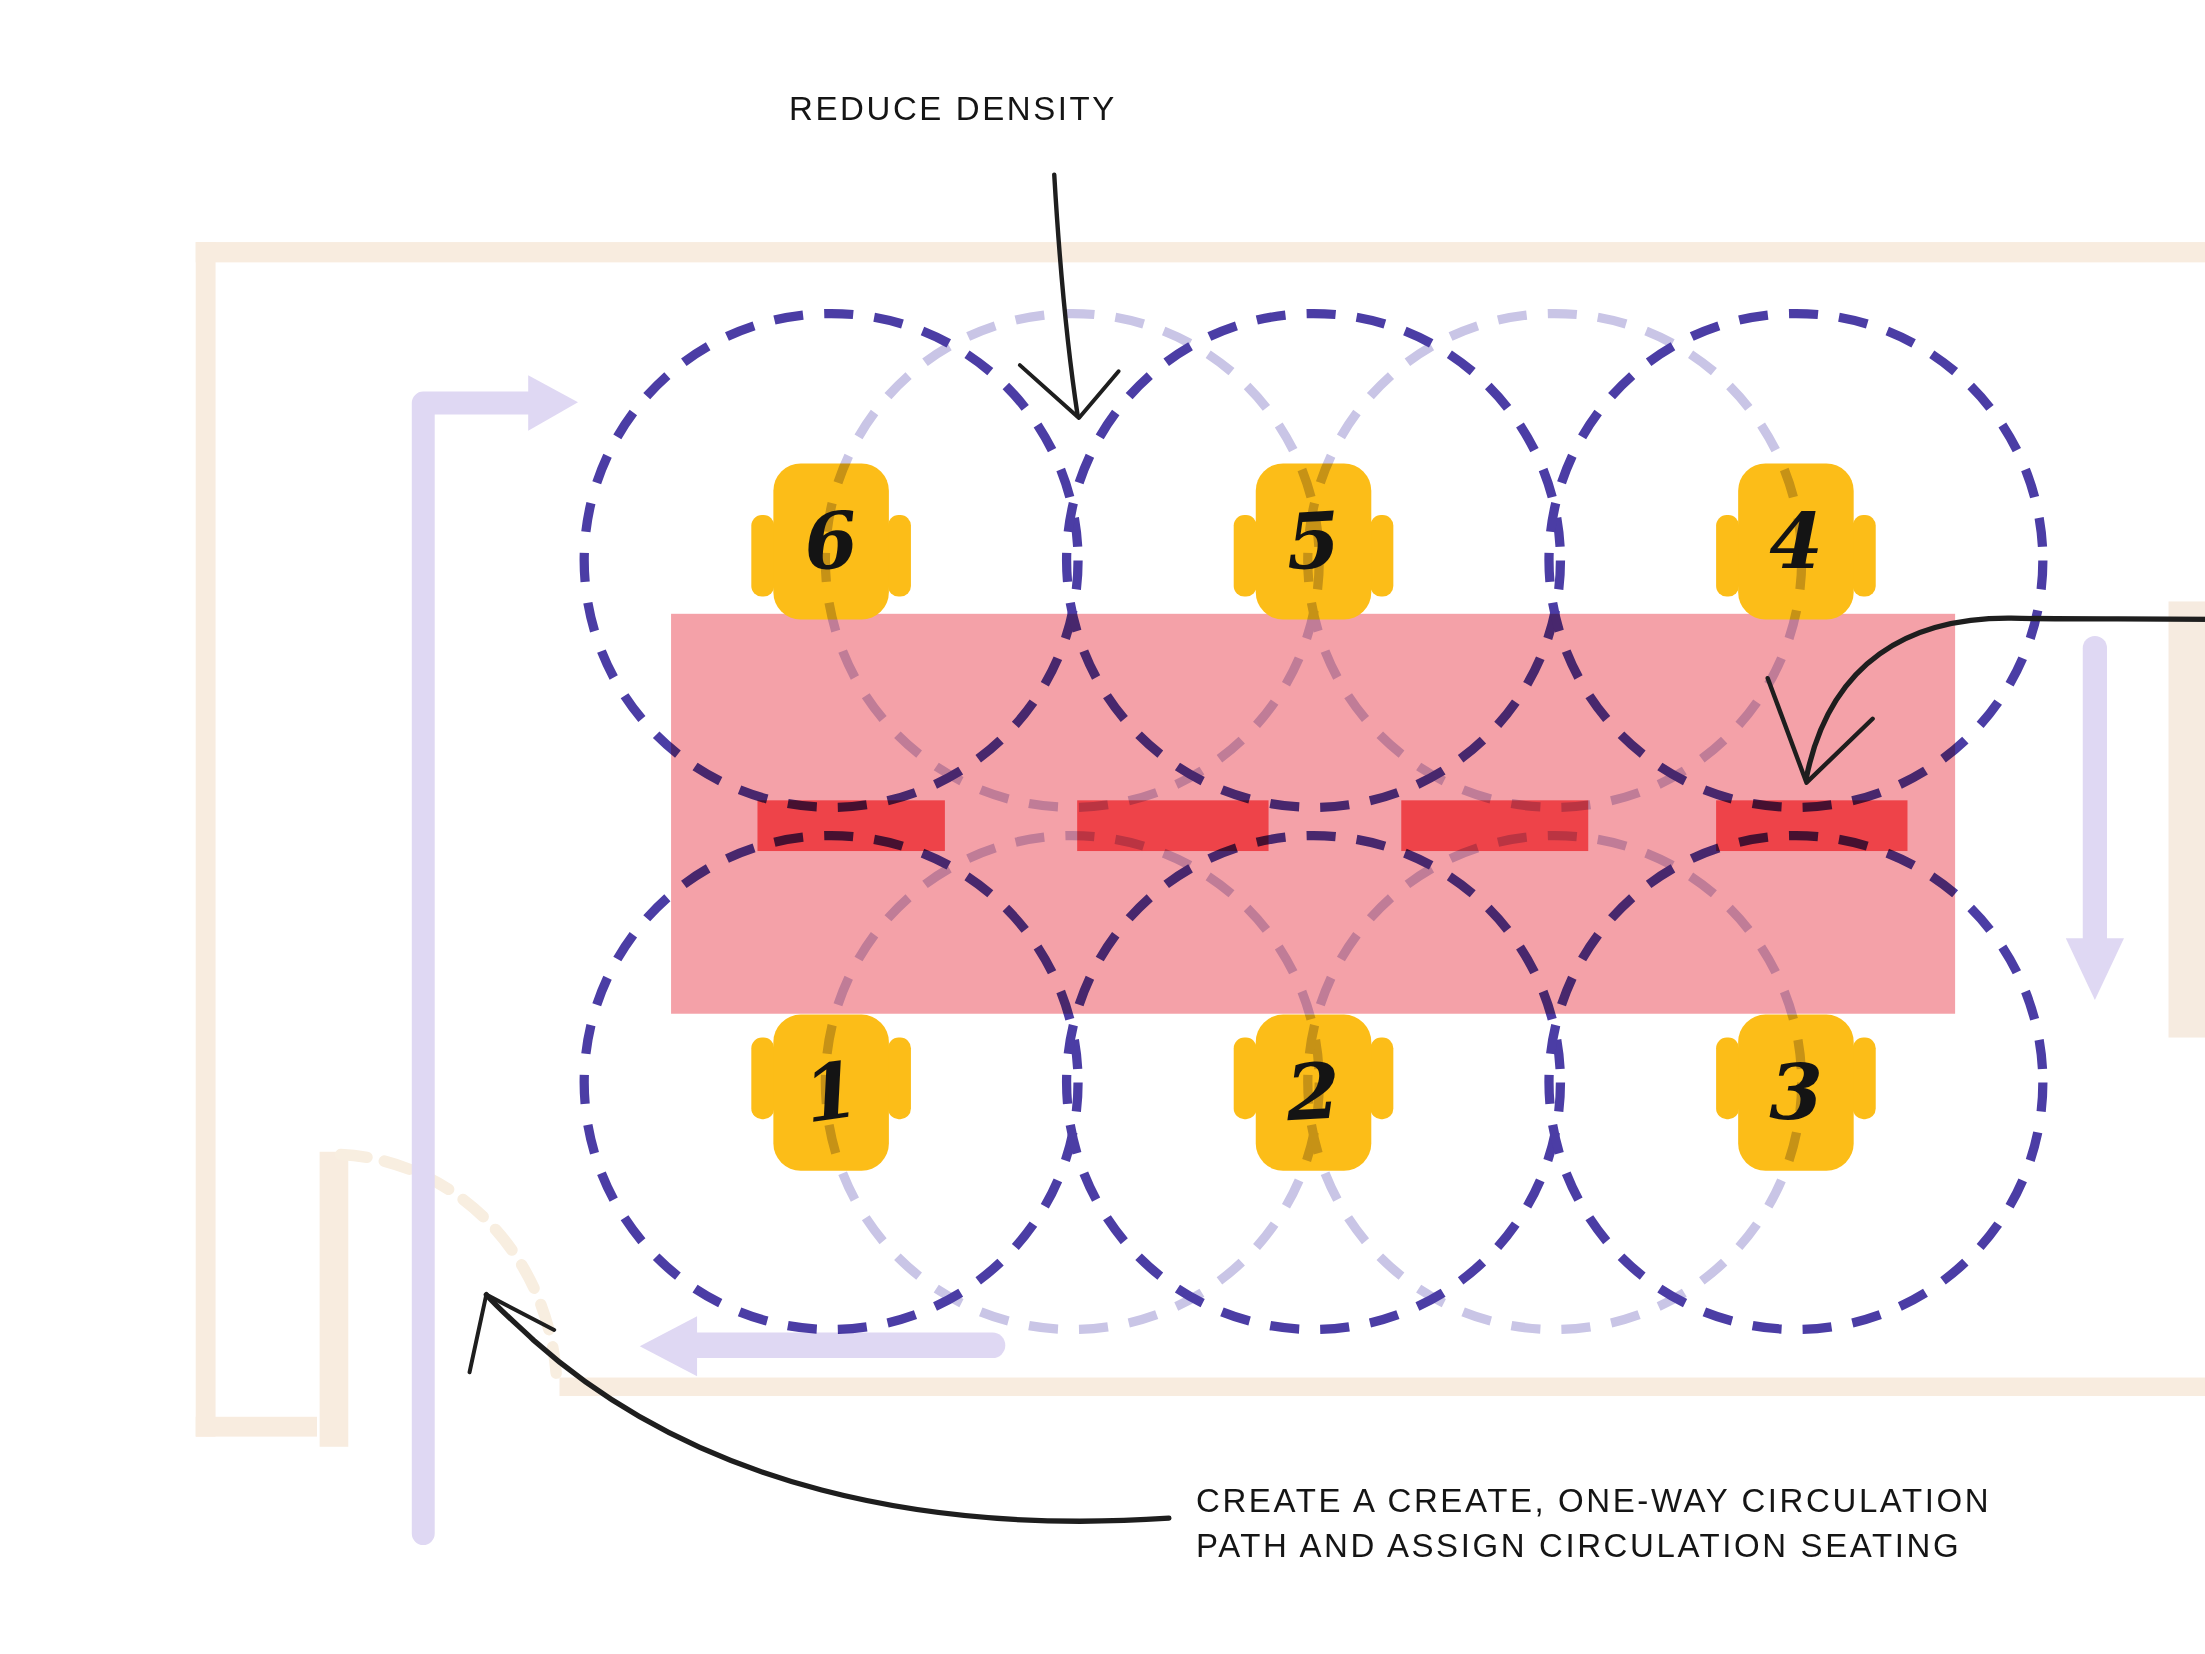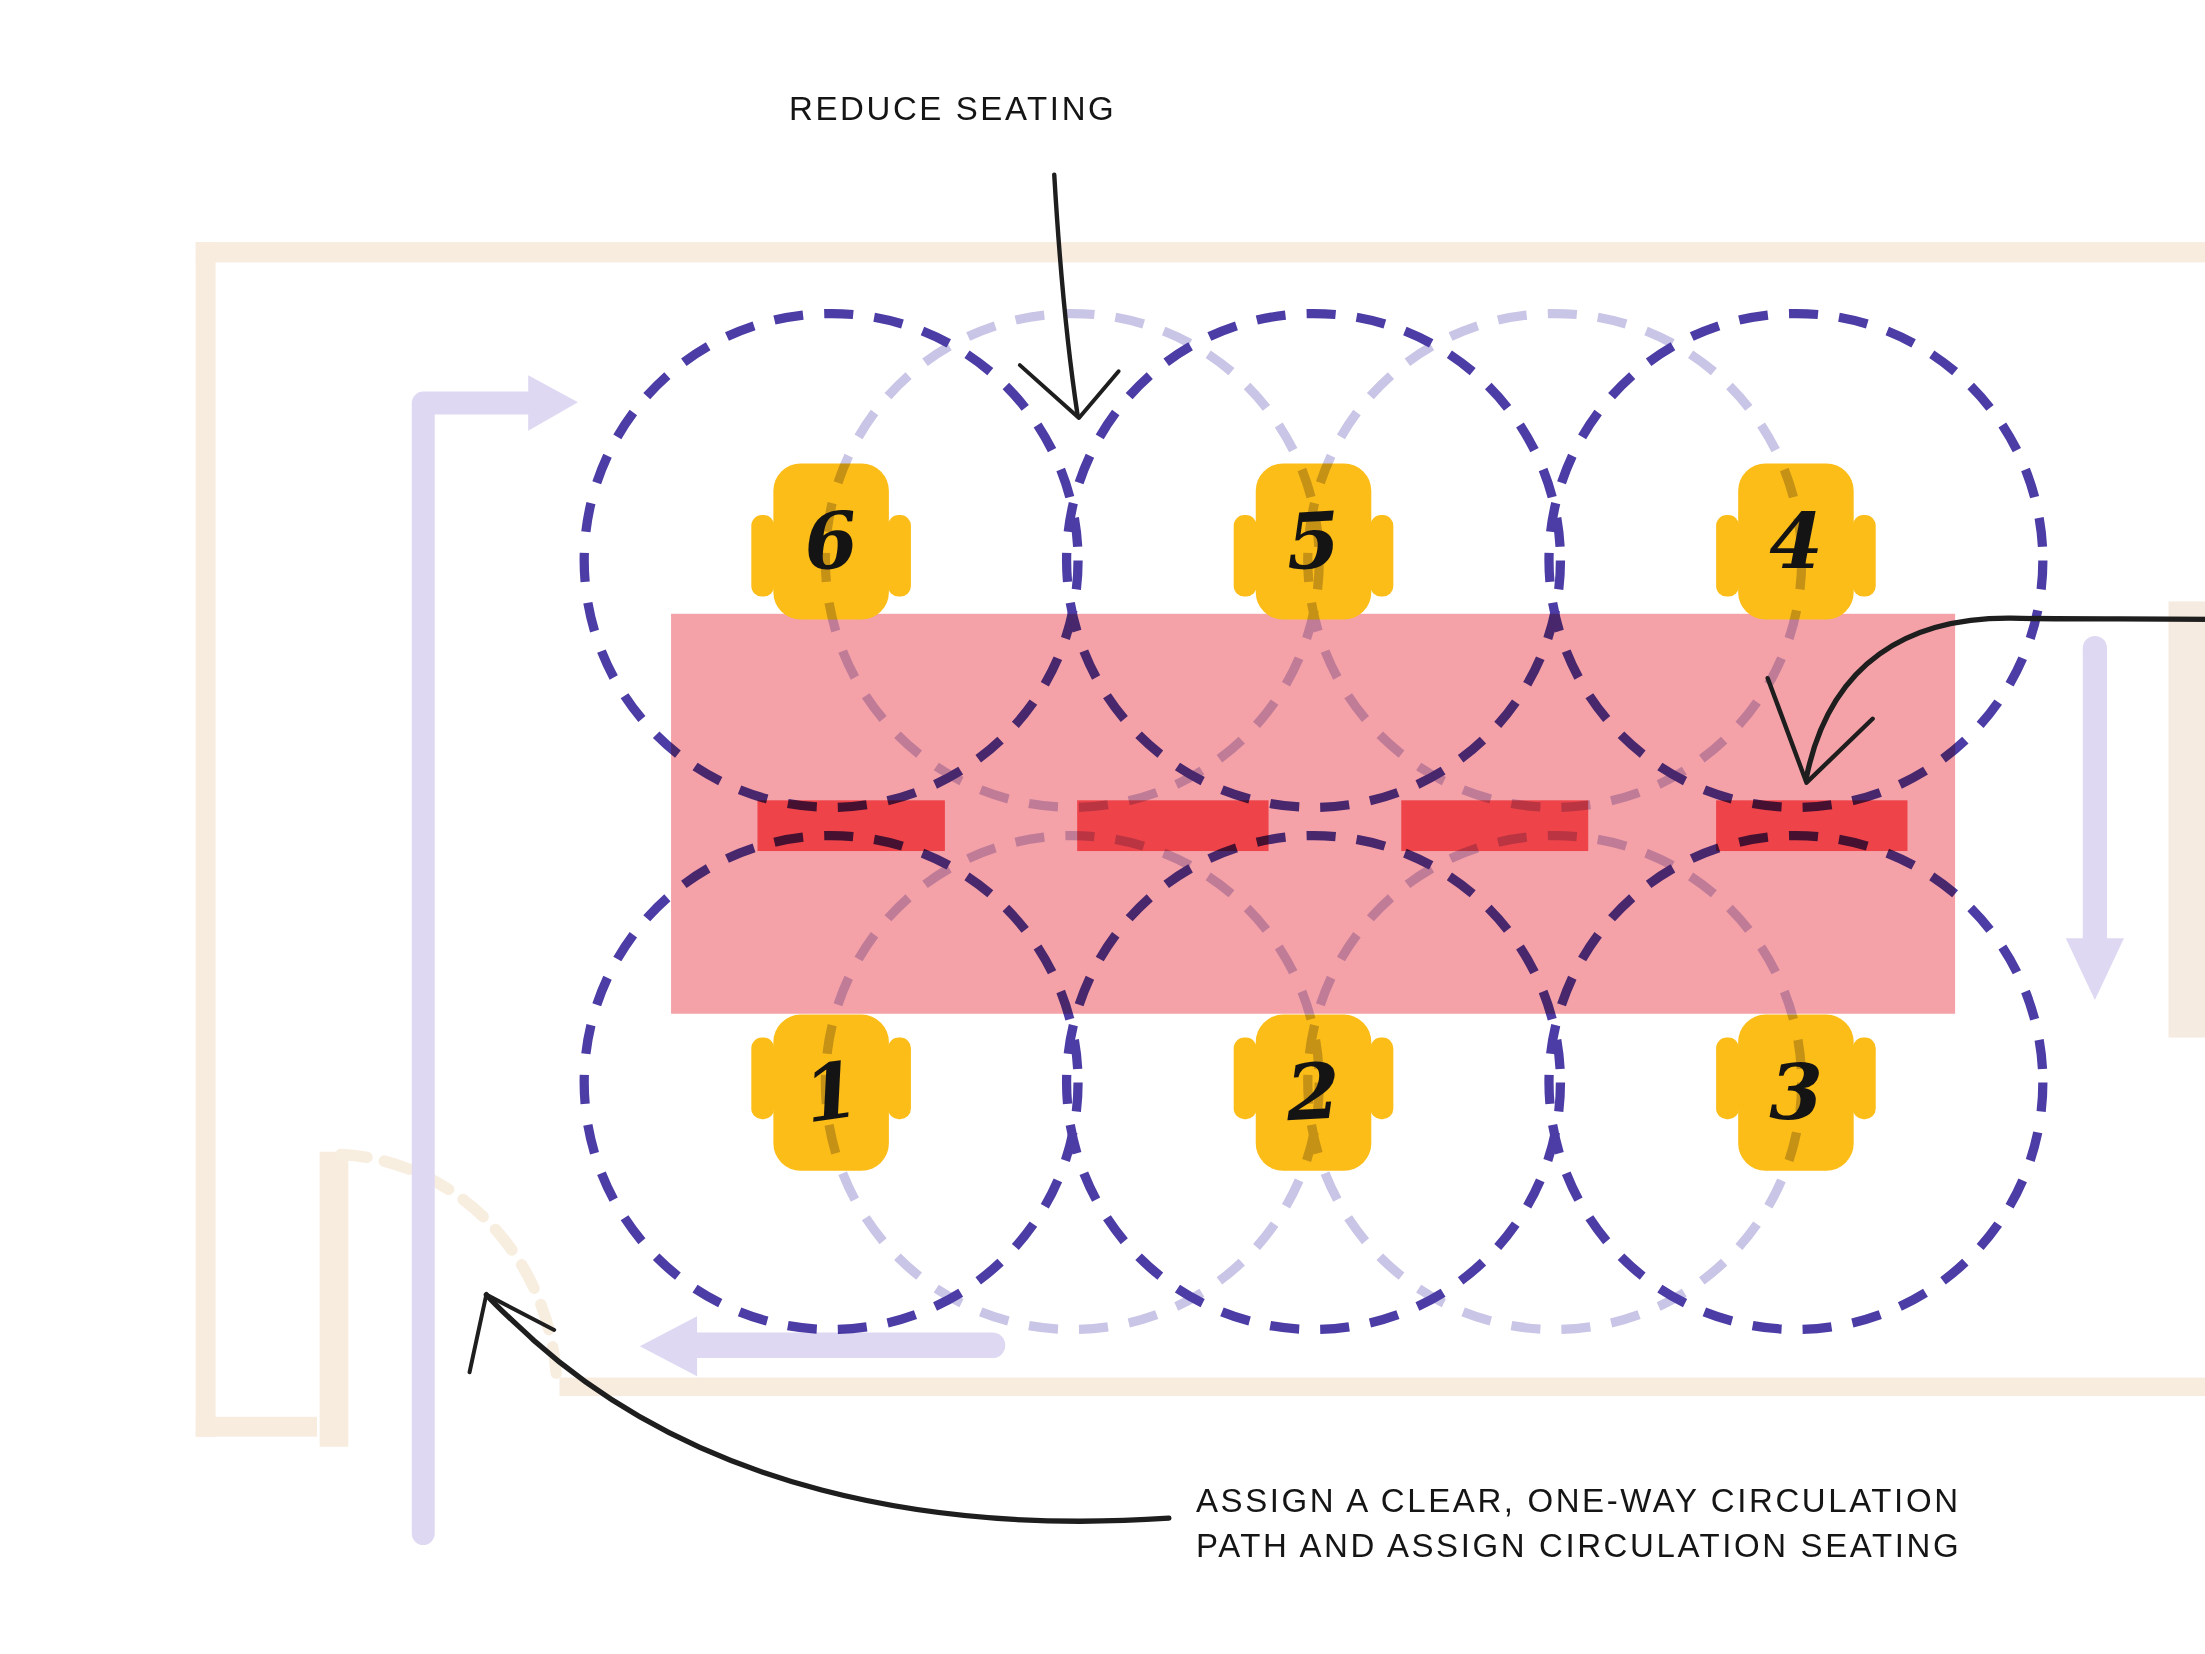--- a/index.html
+++ b/index.html
@@ -120,25 +120,25 @@
     </g>
 
     <g>
       <path d="M 2650 3443 C 2100 3480 1580 3370 1210 3040 C 1170 3002 1132 2970 1102 2936" stroke-width="12"></path>
       <path d="M 1064 3112 L 1102 2936 L 1256 3016" stroke-width="9"></path>
     </g>
   </g>
 </svg>
 
 <div class="note" style="left:789px;top:86px;">
-  <span>REDUCE SEATING</span>
+  <span>REDUCE DENSITY</span>
 </div>
 
 <div class="note" style="left:1196px;top:1478px;">
-  <span>ASSIGN A CLEAR, ONE-WAY CIRCULATION</span>
+  <span>CREATE A CREATE, ONE-WAY CIRCULATION</span>
   <span>PATH AND ASSIGN CIRCULATION SEATING</span>
 </div>
 
 <div class="seat-number r-m5" style="left:831px;top:543px;">6</div>
 <div class="seat-number r-m3" style="left:1313px;top:543px;">5</div>
 <div class="seat-number r-0" style="left:1796px;top:543px;">4</div>
 <div class="seat-number r-m8" style="left:831px;top:1094px;">1</div>
 <div class="seat-number r-m3" style="left:1313px;top:1094px;">2</div>
 <div class="seat-number r-0" style="left:1796px;top:1094px;">3</div>
 

